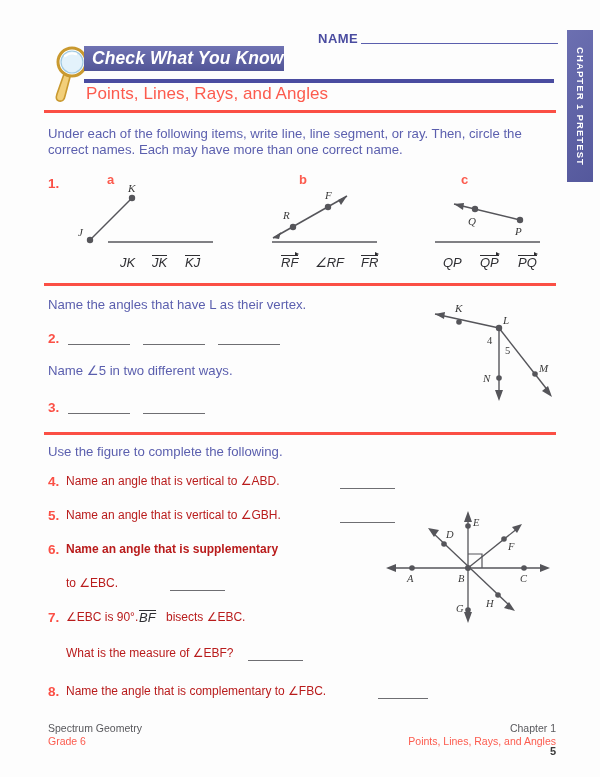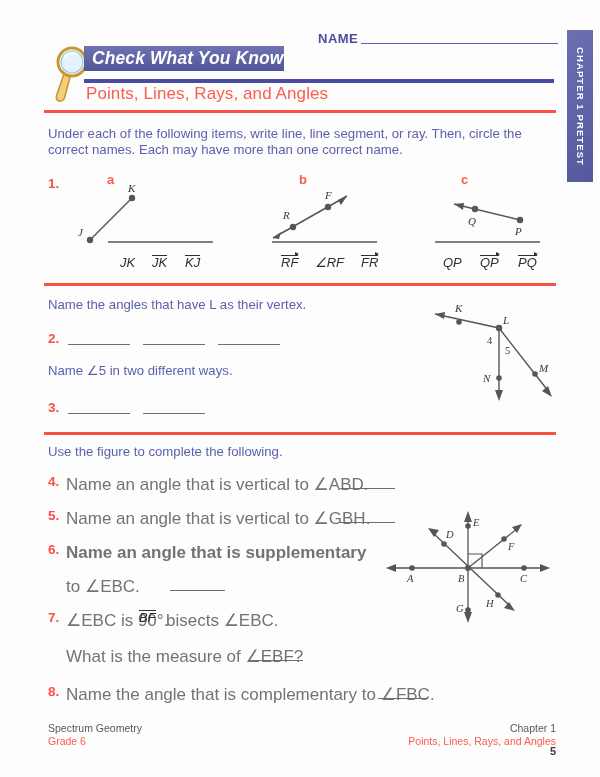--- a/index.html
+++ b/index.html
@@ -74,22 +74,22 @@
   
   .instr {
     position: absolute; color: #5b5fae;
     font-size: 13.2px; line-height: 1.35;
   }
   .qnum {
     position: absolute; color: #fb4f45;
     font-size: 13.5px; font-weight: bold;
   }
   .qtext {
-    position: absolute; color: #737373;
-    font-size: 17px; line-height: 1.3;
+    position: absolute; color: #b91c1c;
+    font-size: 12px; line-height: 1.3;
   }
   .abc {
     position: absolute; color: #fc5b4e;
     font-size: 13px; font-weight: bold;
   }
   .blank {
     position: absolute; height: 0;
     border-bottom: 1.6px solid #6e6e72;
   }
   .blank-thick {

